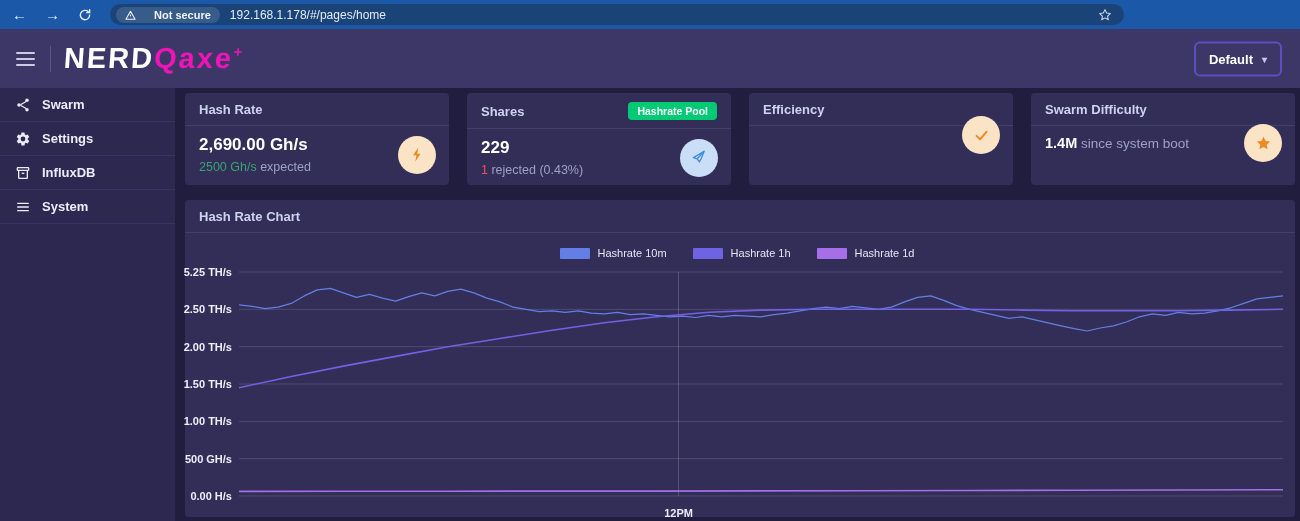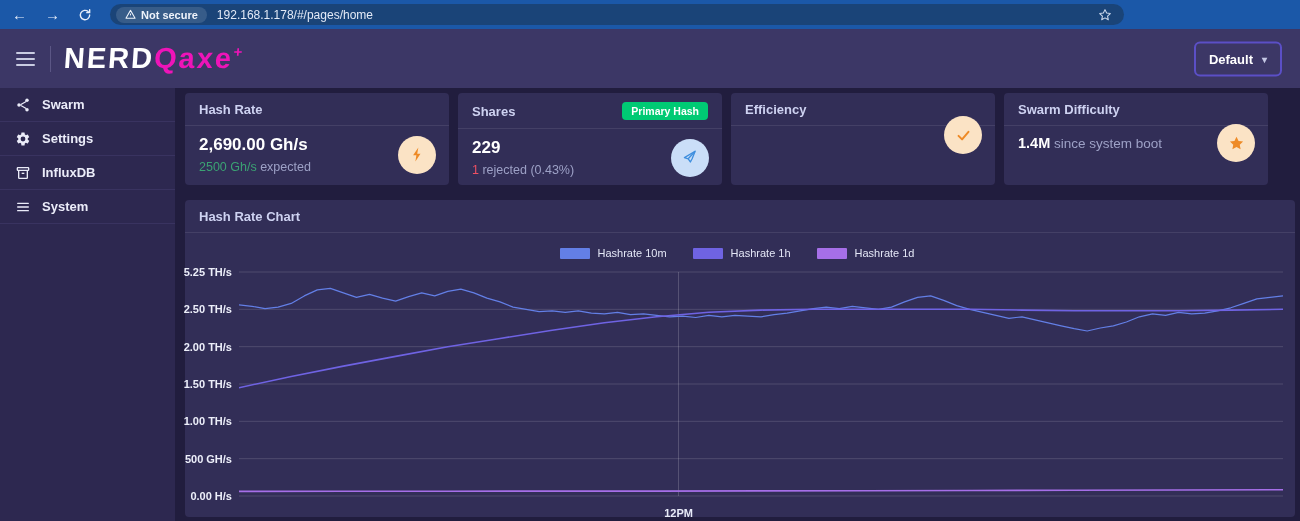--- a/index.html
+++ b/index.html
@@ -9,21 +9,21 @@
     background: #211d3e;
     overflow: hidden;
     color: #fff;
   }
 
   
   .browser-bar { height:29px; background:#1b58a8; display:flex; align-items:center; padding:0 12px; }
   .nav-btn { color:#e6edf9; font-size:15px; line-height:1; margin-right:18px; cursor:pointer; }
   .nav-btn.refresh { display:flex; align-items:center; }
   .url-pill { width:1014px; height:21px; background:#1a4478; border-radius:11px; display:flex; align-items:center; padding:0 12px 0 6px; }
-  .secure-chip { display:flex; align-items:center; gap:5px; background:rgba(255,255,255,0.13); border-radius:10px; padding:2px 9px; color:#eef3fb; font-size:11px; font-weight:bold; }
+  .secure-chip { display:flex; align-items:flex-end; gap:18px; background:rgba(255,255,255,0.13); border-radius:10px; padding:2px 9px; color:#eef3fb; font-size:11px; font-weight:bold; }
   .url-text { margin-left:10px; color:#e3eaf7; font-size:12px; }
   .bookmark { margin-left:auto; display:flex; align-items:center; }
 
   
   .app-header { height:59px; background:#3c3766; display:flex; align-items:center; position:relative; padding-left:16px; }
   .hamburger { display:flex; flex-direction:column; gap:4px; cursor:pointer; }
   .hamburger span { width:19px; height:2px; background:#c9cce2; border-radius:1px; }
   .header-divider { width:1px; height:26px; background:#5b5685; margin:0 13px 0 15px; }
   .logo { font-size:29px; font-weight:800; letter-spacing:2px; color:#fff; transform:skewX(-4deg); }
   .logo .accent { color:#ee14b8; }
@@ -37,21 +37,21 @@
   
   .layout { display:flex; height:433px; }
   .sidebar { width:175px; background:#2d2850; flex:none; }
   .side-item { height:34px; display:flex; align-items:center; gap:11px; padding:0 15px;
     border-bottom:1px solid #393360; color:#ebecf9; font-size:13px; font-weight:bold; cursor:pointer; }
   .side-item svg { flex:none; }
   .side-item.active { color:#7e64ef; }
   .content { flex:1; padding:5px 6px 0 10px; }
 
   
-  .cards-row { display:flex; gap:9px; }
+  .cards-row { display:flex; gap:0;justify-content:space-between; }
   .card { background:#322e57; border-radius:4px; }
   .stat-card { width:264px; height:92px; }
   .card-header { display:flex; align-items:center; justify-content:space-between;
     padding:9px 14px 8px; border-bottom:1px solid rgba(255,255,255,0.09);
     color:#ced2f1; font-size:13px; font-weight:bold; }
   .card-body { padding:9px 14px; position:relative; }
   .stat-value { font-size:17px; font-weight:800; color:#fff; }
   .stat-sub { margin-top:5px; font-size:12.5px; color:#9da1c6; }
   .green { color:#3ba273; }
   .red { color:#ee5063; }
@@ -173,21 +173,21 @@
             <svg width="17" height="17" viewBox="0 0 24 24" fill="currentColor">
                 <path d="M13.2 2 5.8 13.2h4.6L9 22l7.2-11.2h-4.6z"></path>
               </svg>
           </div>
         </div>
       </div>
 
       <div class="card stat-card">
         <div class="card-header">
           <span>Shares</span>
-          <span class="pool-badge">Primary Hash</span>
+          <span class="pool-badge">Hashrate Pool</span>
         </div>
         <div class="card-body">
           <div class="stat-value">229</div>
           <div class="stat-sub"><span class="red">1</span> <span>rejected (0.43%)</span></div>
           <div class="stat-icon icon-blue">
             <svg width="16" height="16" viewBox="0 0 24 24" fill="none" stroke="currentColor" stroke-width="2" stroke-linejoin="round" style="transform:rotate(-8deg)">
                 <path d="M21 3 3.8 10.3l5.4 2.5L11.7 18 15 13.5z"></path>
                 <path d="M21 3 9.2 12.8"></path>
               </svg>
           </div>

